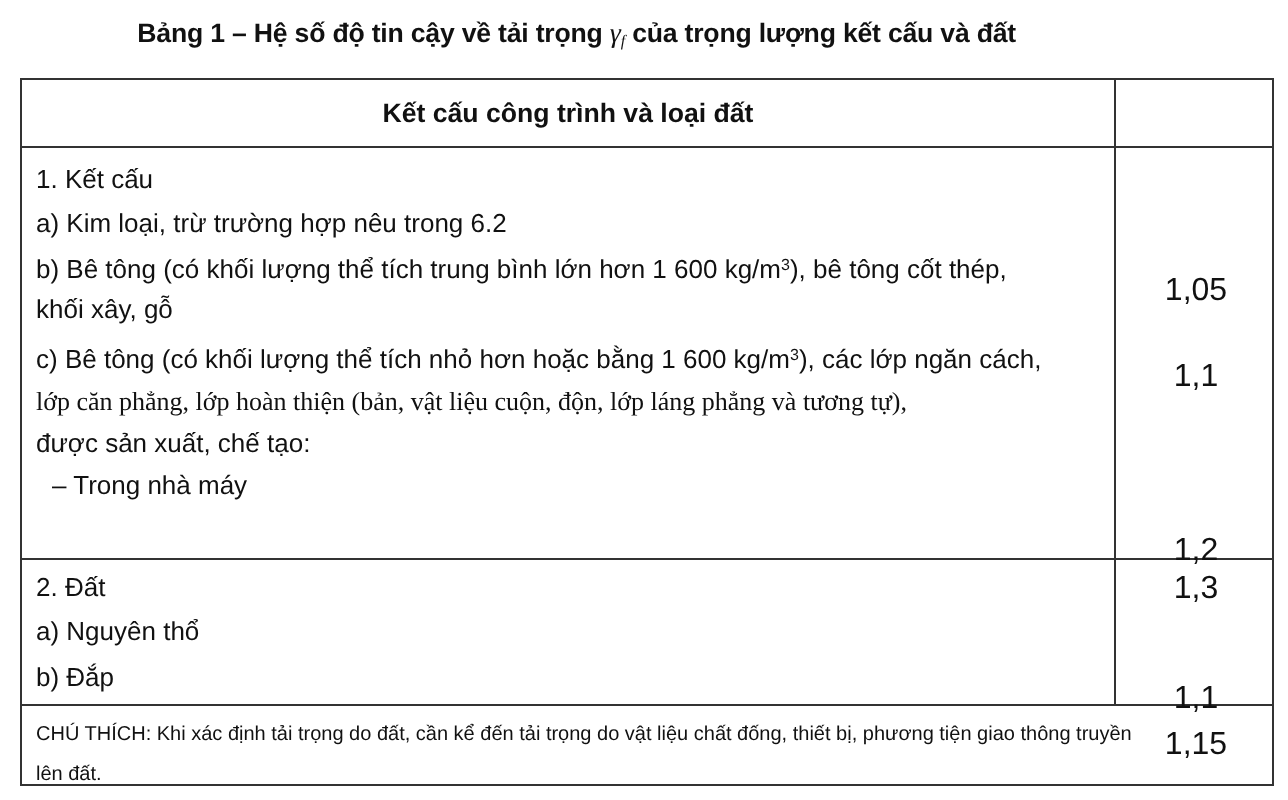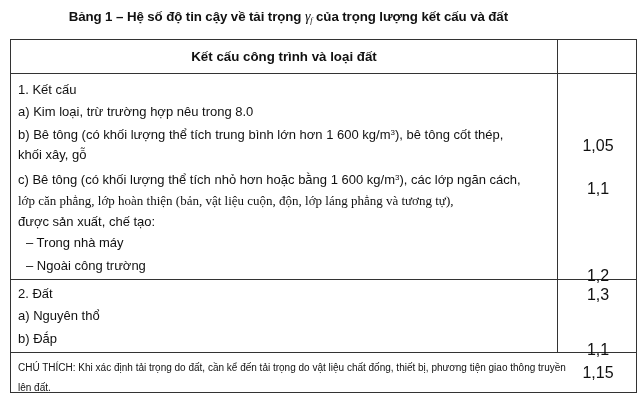--- a/index.html
+++ b/index.html
@@ -39,39 +39,38 @@
 
   <div class="vline" style="left:546px; top:0; height:312px;"></div>
   <div class="hline" style="top:33px; width:625px;"></div>
   <div class="hline" style="top:239px; width:625px;"></div>
   <div class="hline" style="top:312px; width:625px;"></div>
 
   <div class="hdr" style="left:0; width:546px;">Kết cấu công trình và loại đất</div>
 
   <div class="t" style="left:7px; top:42px;">1. Kết cấu</div>
 
-  <div class="t" style="left:7px; top:64px;">a) Kim loại, trừ trường hợp nêu trong 8.0</div>
+  <div class="t" style="left:7px; top:64px;">a) Kim loại, trừ trường hợp nêu trong 6.2</div>
   <div class="v" style="left:547px; top:64px;">1,05</div>
 
   <div class="t" style="left:7px; top:87px;">
     <span>b) Bê tông (có khối lượng thể tích trung bình lớn hơn 1 600 kg/m</span><sup>3</sup><span>), bê tông cốt thép,</span>
   </div>
   <div class="t" style="left:7px; top:107px;">khối xây, gỗ</div>
   <div class="v" style="left:547px; top:107px;">1,1</div>
 
   <div class="t" style="left:7px; top:132px;">
     <span>c) Bê tông (có khối lượng thể tích nhỏ hơn hoặc bằng 1 600 kg/m</span><sup>3</sup><span>), các lớp ngăn cách,</span>
   </div>
   <div class="t" style="left:7px; top:153px;font-family:Liberation Serif, serif;">lớp căn phẳng, lớp hoàn thiện (bản, vật liệu cuộn, độn, lớp láng phẳng và tương tự),</div>
   <div class="t" style="left:7px; top:174px;">được sản xuất, chế tạo:</div>
 
   <div class="t" style="left:15px; top:195px;">– Trong nhà máy</div>
   <div class="v" style="left:547px; top:194px;">1,2</div>
 
-  <div class="t" style="left:15px; top:218px;">– Ngoài công trường</div>
   <div class="v" style="left:547px; top:213px;">1,3</div>
 
   <div class="t" style="left:7px; top:246px;">2. Đất</div>
 
   <div class="t" style="left:7px; top:268px;">a)  Nguyên thổ</div>
   <div class="v" style="left:547px; top:268px;">1,1</div>
 
   <div class="t" style="left:7px; top:291px;">b)  Đắp</div>
   <div class="v" style="left:547px; top:291px;">1,15</div>
 

